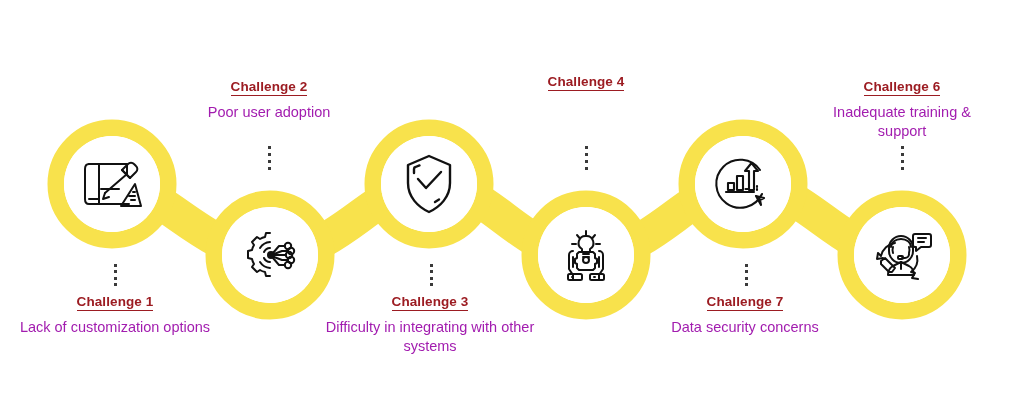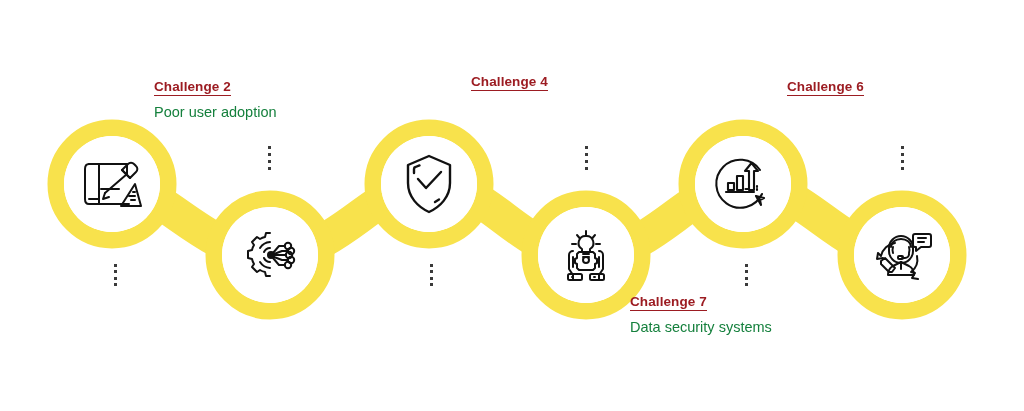--- a/index.html
+++ b/index.html
@@ -28,38 +28,38 @@
     border-radius:50%;
     background:#ffffff;
     display:flex;align-items:center;justify-content:center;
     box-sizing:border-box;
   }
   .node svg{display:block;}
   
   .label{
     position:absolute;
     width:230px;
-    text-align:left;
+    text-align:center;
     box-sizing:border-box;
   }
   .label .ttl{
     display:inline-block;
     color:#9c1c22;
     font-weight:bold;
     font-size:13.5px;
     letter-spacing:0.1px;
     border-bottom:1.6px solid #9c1c22;
     padding-bottom:1px;
     line-height:15px;
     white-space:nowrap;
   }
   .label .desc{
     display:block;
     margin-top:7px;
-    color:#15803d;
+    color:#a21caf;
     font-size:14.5px;
     line-height:19px;
   }
   
   .stem{
     position:absolute;
     width:3px;
     display:flex;
     flex-direction:column;
     align-items:center;
@@ -228,33 +228,42 @@
       <i></i>
       <i></i>
   </div>
   <div class="stem" style="left:901px;top:146px;height:24px;">
     <i></i>
       <i></i>
       <i></i>
       <i></i>
   </div>
 
+  <div class="label" style="left:0px;top:292px;">
+    <span class="ttl">Challenge 1</span>
+    <span class="desc">Lack of customization options</span>
+  </div>
 
   <div class="label" style="left:154px;top:77px;">
     <span class="ttl">Challenge 2</span>
     <span class="desc">Poor user adoption</span>
   </div>
 
+  <div class="label" style="left:315px;top:292px;">
+    <span class="ttl">Challenge 3</span>
+    <span class="desc">Difficulty in integrating with other systems</span>
+  </div>
 
   <div class="label" style="left:471px;top:72px;">
     <span class="ttl">Challenge 4</span>
   </div>
 
   <div class="label" style="left:630px;top:292px;">
     <span class="ttl">Challenge 7</span>
-    <span class="desc">Data security systems</span>
+    <span class="desc">Data security concerns</span>
   </div>
 
   <div class="label" style="left:787px;top:77px;width:230px;">
     <span class="ttl">Challenge 6</span>
+    <span class="desc" style="max-width:150px;margin-left:auto;margin-right:auto;">Inadequate training &amp; support</span>
   </div>
 
 </div>
 
 </body></html>

